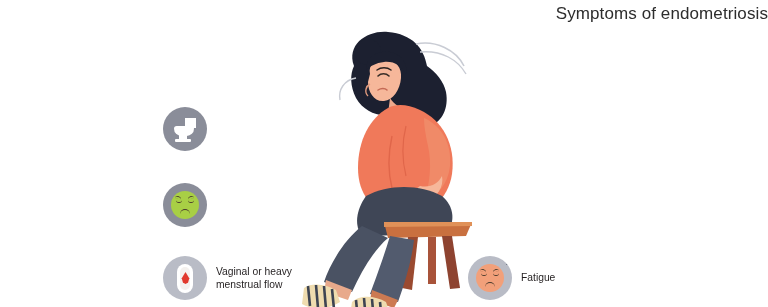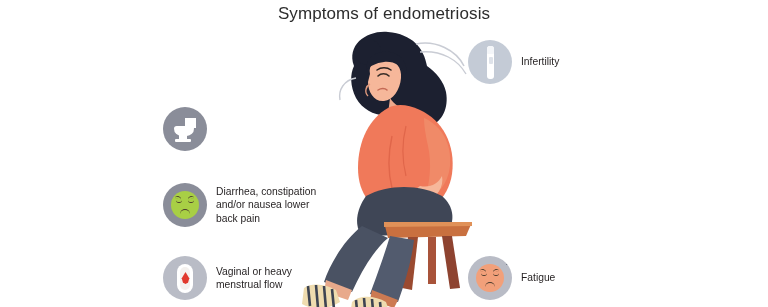--- a/index.html
+++ b/index.html
@@ -12,21 +12,21 @@
   #infographic {
     position: relative;
     width: 768px; height: 307px;
     background: #ffffff;
   }
 
   
   .title {
     position: absolute;
     top: 4px; left: 0; width: 768px;
-    text-align: center;
+    text-align: right;
     font-size: 17px;
     font-weight: 400;
     color: #2d2d2d;
     letter-spacing: .1px;
   }
 
   
   .symptom {
     position: absolute;
     display: flex;
@@ -288,43 +288,32 @@
   <div class="symptom col-left row3">
     <div class="badge badge-grey">
       <div class="face face-green">
         <div class="brow brow-l"></div>
         <div class="brow brow-r"></div>
         <div class="eye eye-l"></div>
         <div class="eye eye-r"></div>
         <div class="mouth"></div>
       </div>
     </div>
-    <div class="label">Diarrhea, constipation
-and/or nausea lower
-back pain</div>
   </div>
 
   <div class="symptom col-left row4">
     <div class="badge badge-greylight">
       <div class="pad"></div>
       <div class="pad-inner"></div>
       <div class="drop"></div>
     </div>
     <div class="label">Vaginal or heavy
 menstrual flow</div>
   </div>
 
-  <div class="symptom col-right row1">
-    <div class="badge badge-bluegrey">
-      <div class="test-stick"></div>
-      <div class="test-cap"></div>
-      <div class="test-window"></div>
-    </div>
-    <div class="label">Infertility</div>
-  </div>
 
 
 
   <div class="symptom col-right row4">
     <div class="badge badge-greylight">
       <div class="face face-orange">
         <div class="brow brow-l"></div>
         <div class="brow brow-r"></div>
         <div class="eye eye-l"></div>
         <div class="eye eye-r"></div>

